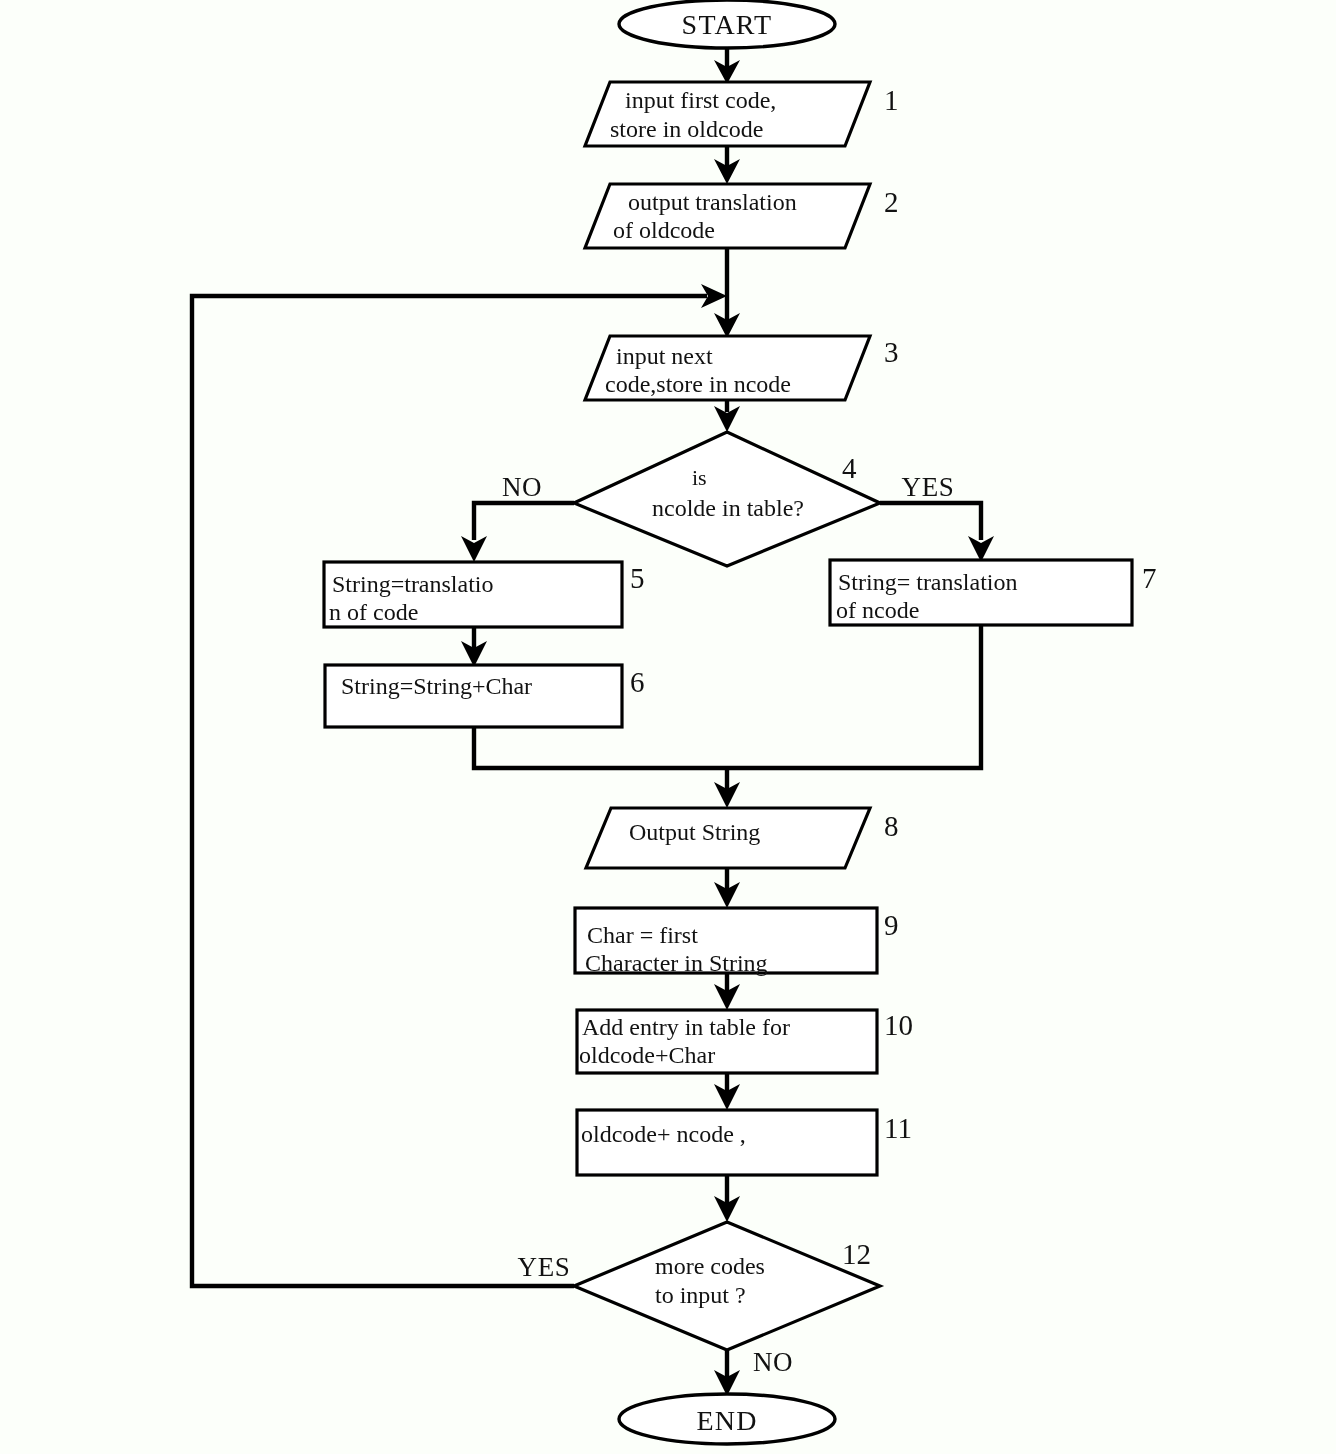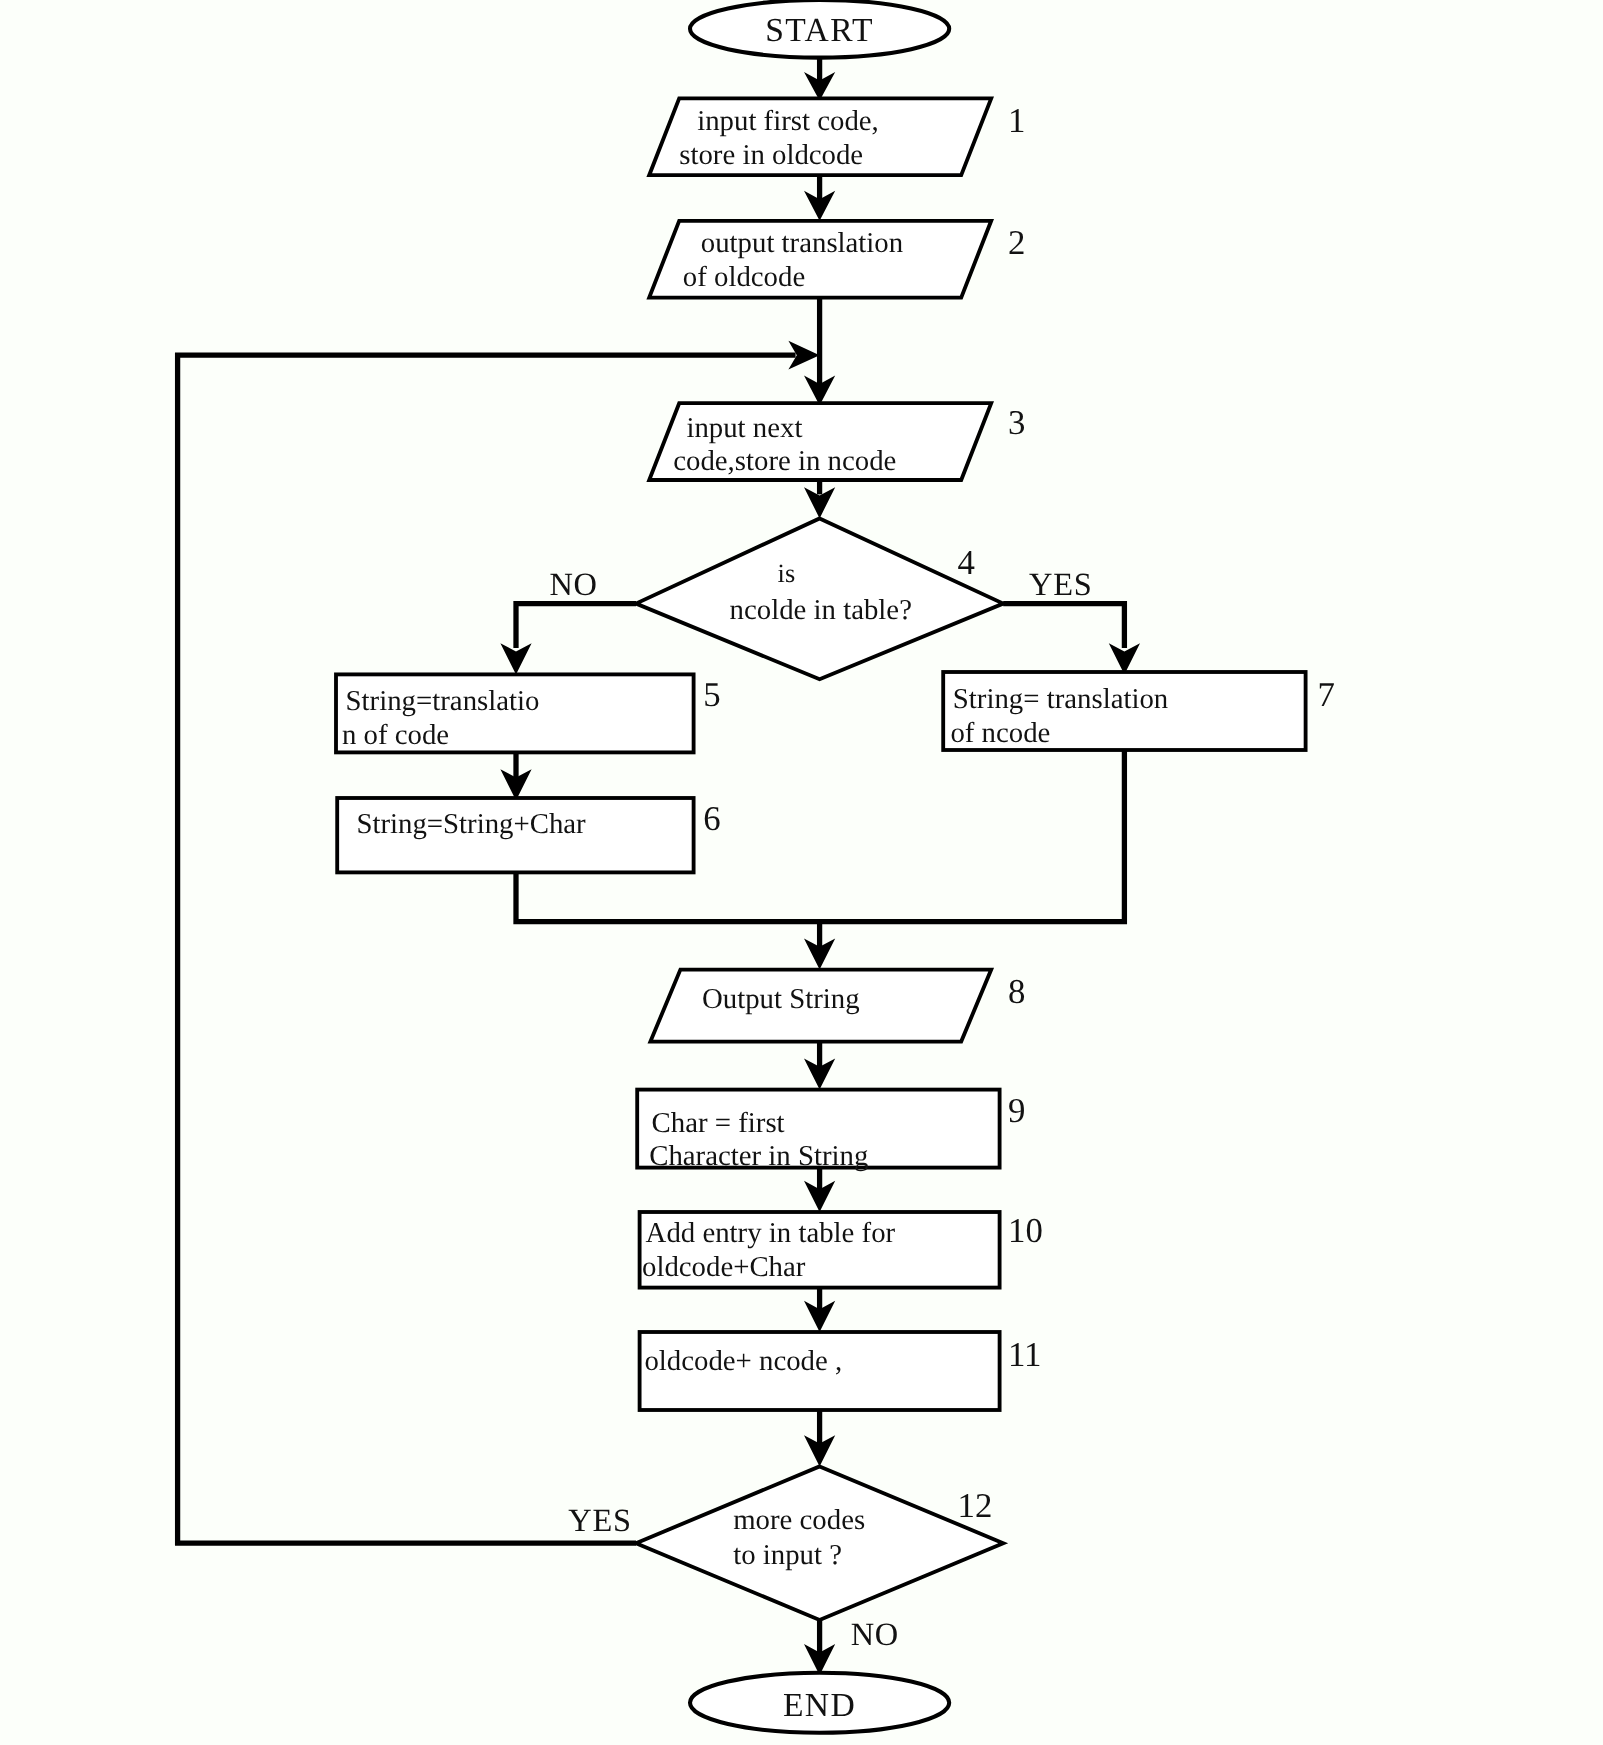--- a/index.html
+++ b/index.html
@@ -12,20 +12,21 @@
     width: 1336px;
     height: 1454px;
     font-family: "Liberation Serif", "DejaVu Serif", serif;
     overflow: hidden;
   }
   #flowchart-root {
     position: relative;
     width: 1172px;
     height: 1454px;
     background: #fcfffa;
+    padding-left: 44px;
   }
   svg#flow-svg {
     display: block;
     width: 1336px;
     height: 1454px;
   }
   .shape-outline {
     fill: #ffffff;
     stroke: #000000;
     stroke-width: 3.2;

